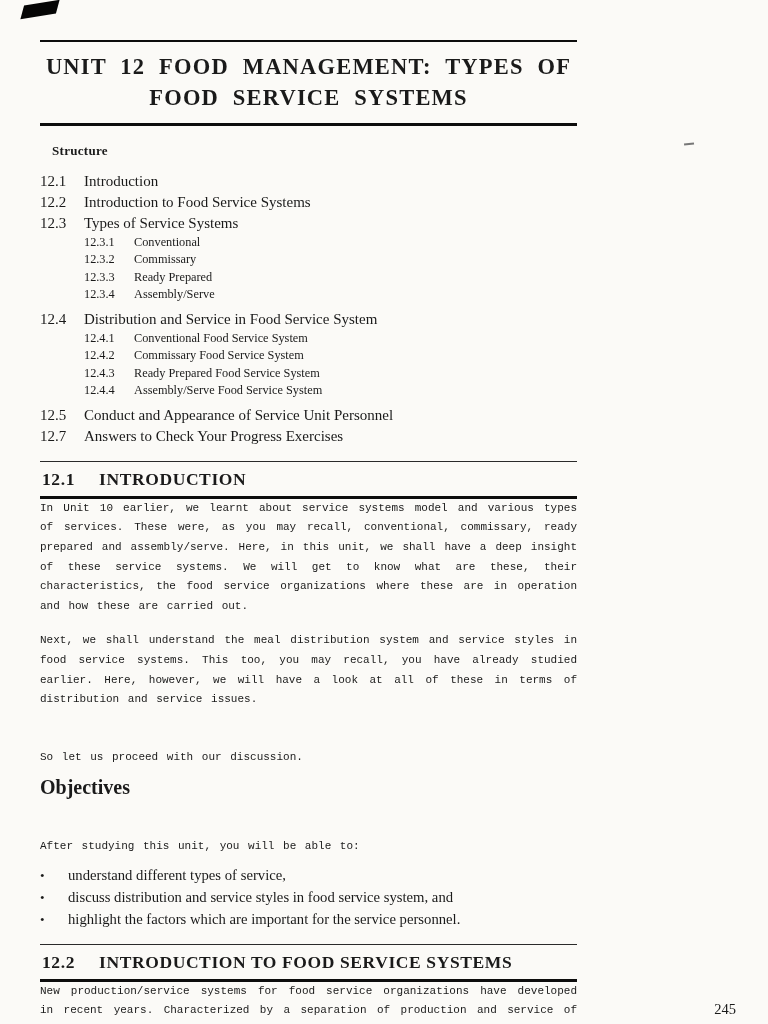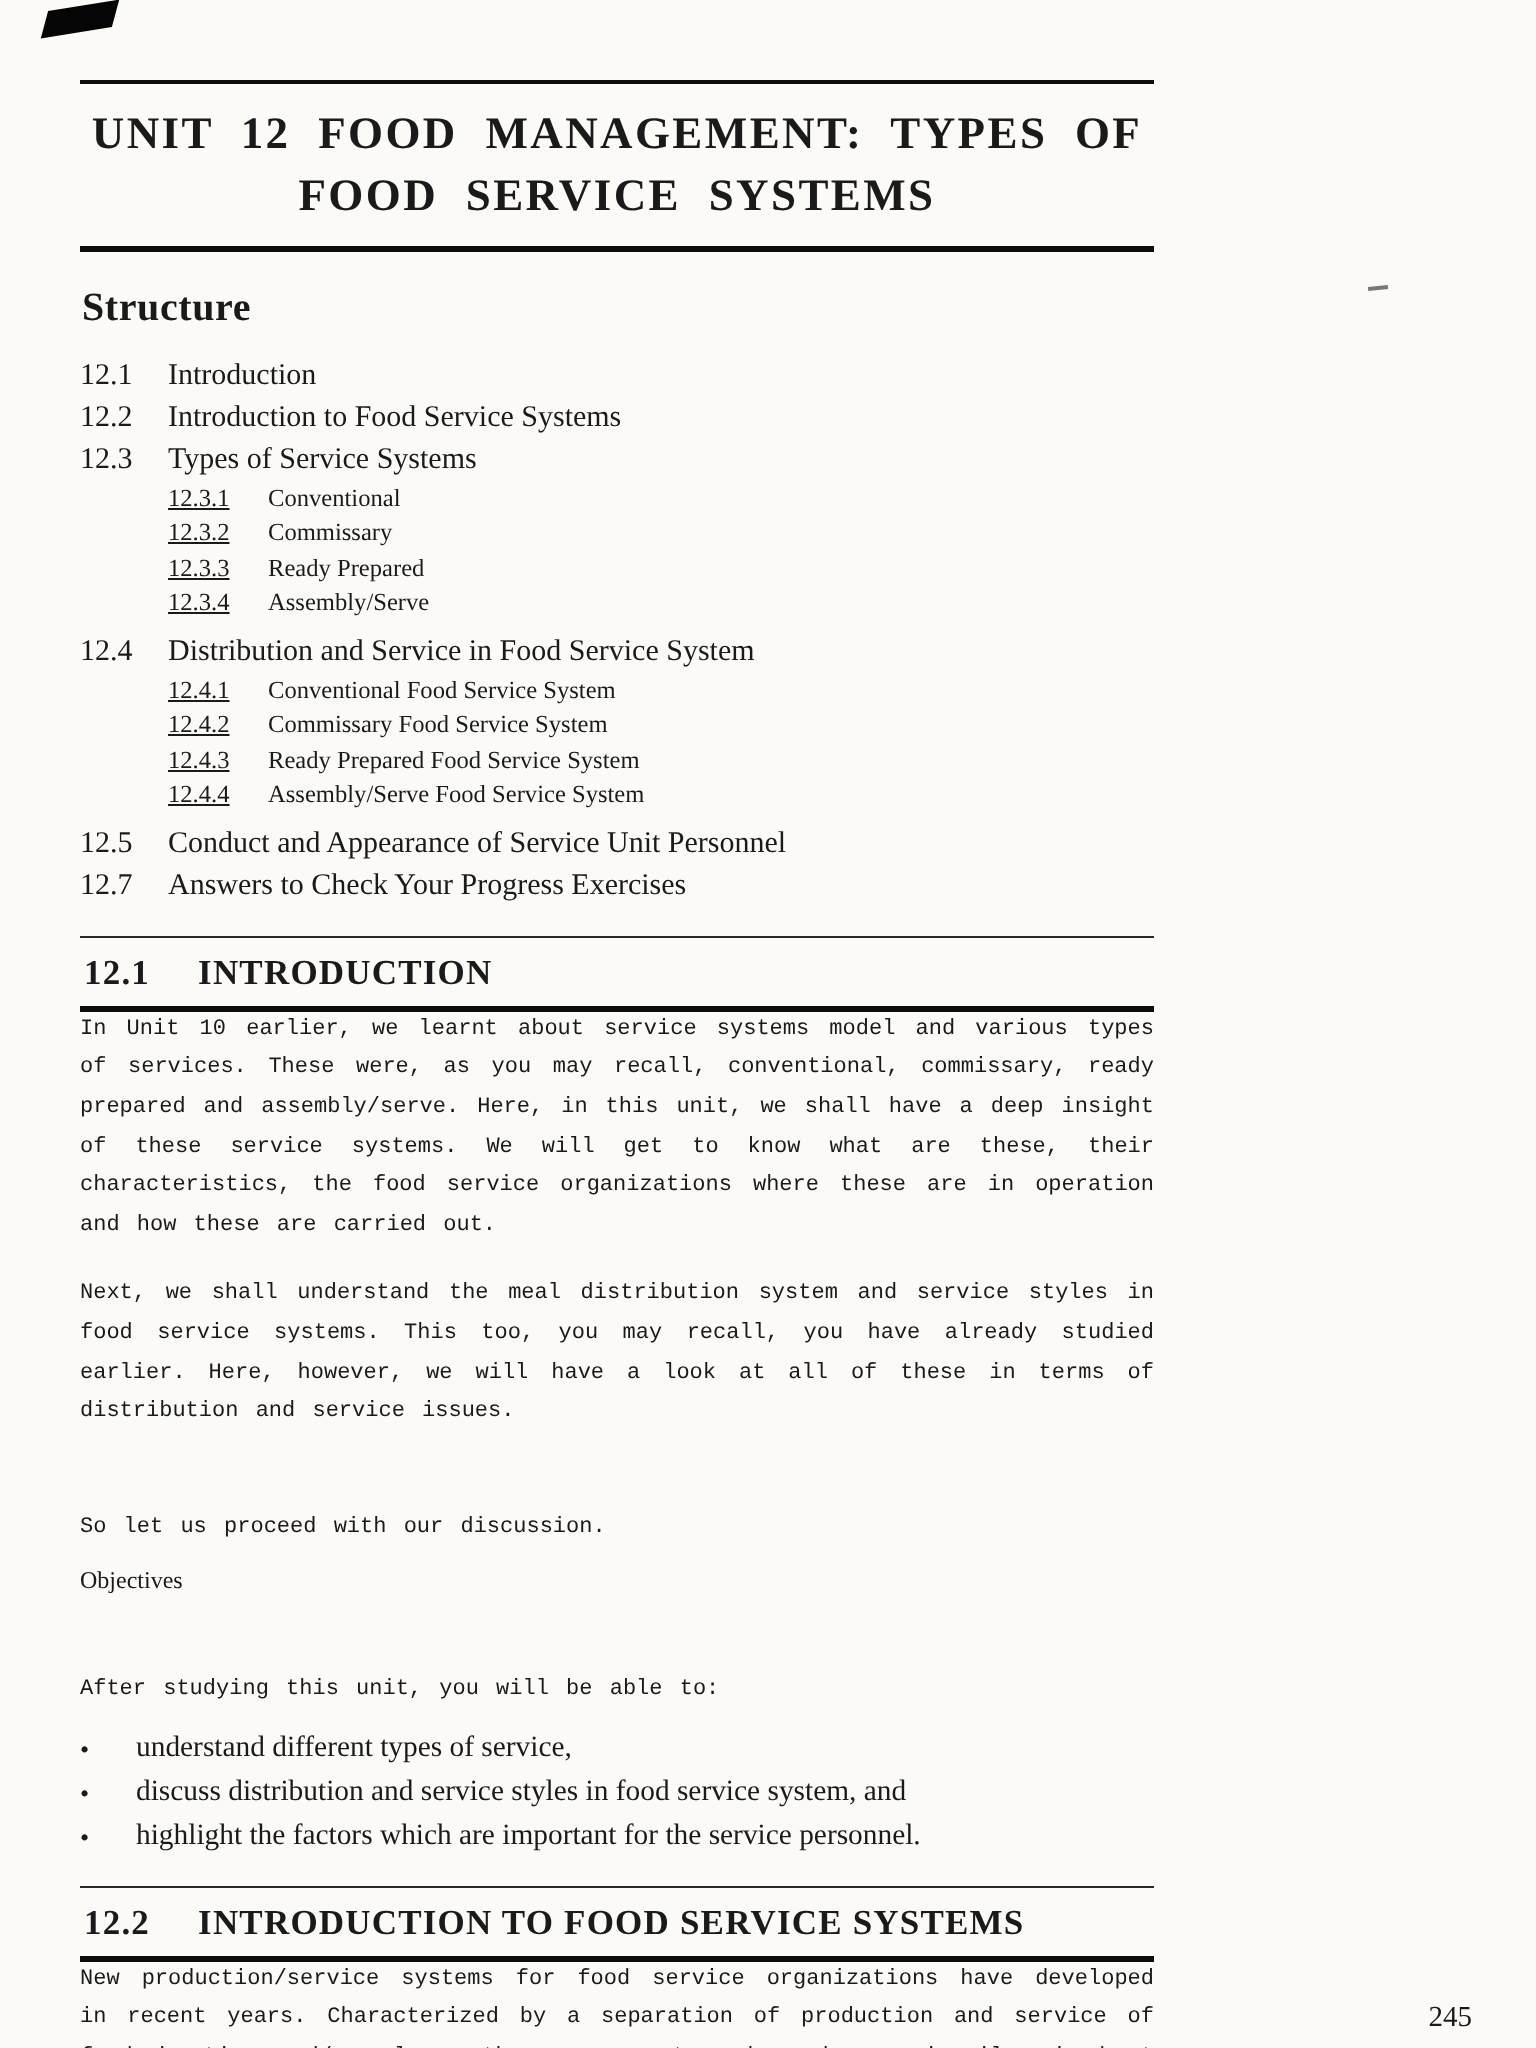--- a/index.html
+++ b/index.html
@@ -30,59 +30,59 @@
     text-align:center;
     font-weight:bold;
     font-size:22.5px;
     line-height:31px;
     letter-spacing:1.2px;
     word-spacing:7px;
     padding:9px 0 10px 0;
   }
   .toc-heading {
     font-weight:bold;
-    font-size:20px;
-    margin:17px 0 12px 1px;
+    font-size:13px;
+    margin:17px 0 12px 12px;
     letter-spacing:0.3px;
   }
   .toc-row { display:flex; }
   .toc-row.l1 {
     font-size:15px;
     line-height:20.5px;
     margin-bottom:0.5px;
   }
   .toc-row.l1 .toc-num { width:44px; flex:none; }
   .toc-row.l2 {
     font-size:12.3px;
     line-height:17.3px;
     padding-left:44px;
   }
-  .toc-row.l2 .toc-num { width:50px; flex:none;text-decoration:underline; }
+  .toc-row.l2 .toc-num { width:50px; flex:none; }
   .section-head {
     border-top:1.5px solid #2a2a2a;
     border-bottom:3px solid #0d0d0d;
     padding:7px 0 6px 2px;
     font-weight:bold;
     font-size:17.5px;
     letter-spacing:0.6px;
     margin-top:14px;
   }
   .section-head .num { margin-right:24px; }
   p.body {
     font-size:11px;
     line-height:19.6px;
     text-align:justify;
     word-spacing:2px;
     margin:0 0 15px 0;
     font-family:Liberation Mono, monospace;
   }
   p.body.last { margin-bottom:9px;margin-top:38px; }
   .sub-heading {
-    font-weight:normal;
-    font-size:12px;
+    font-weight:bold;
+    font-size:20px;
     margin:2px 0 9px 0;
   }
   .bullet-row {
     display:flex;
     font-size:14.7px;
     line-height:19.6px;
     margin-bottom:2.5px;
   }
   .bullet-dot { width:28px; flex:none; font-size:13px; }
   .page-number {

